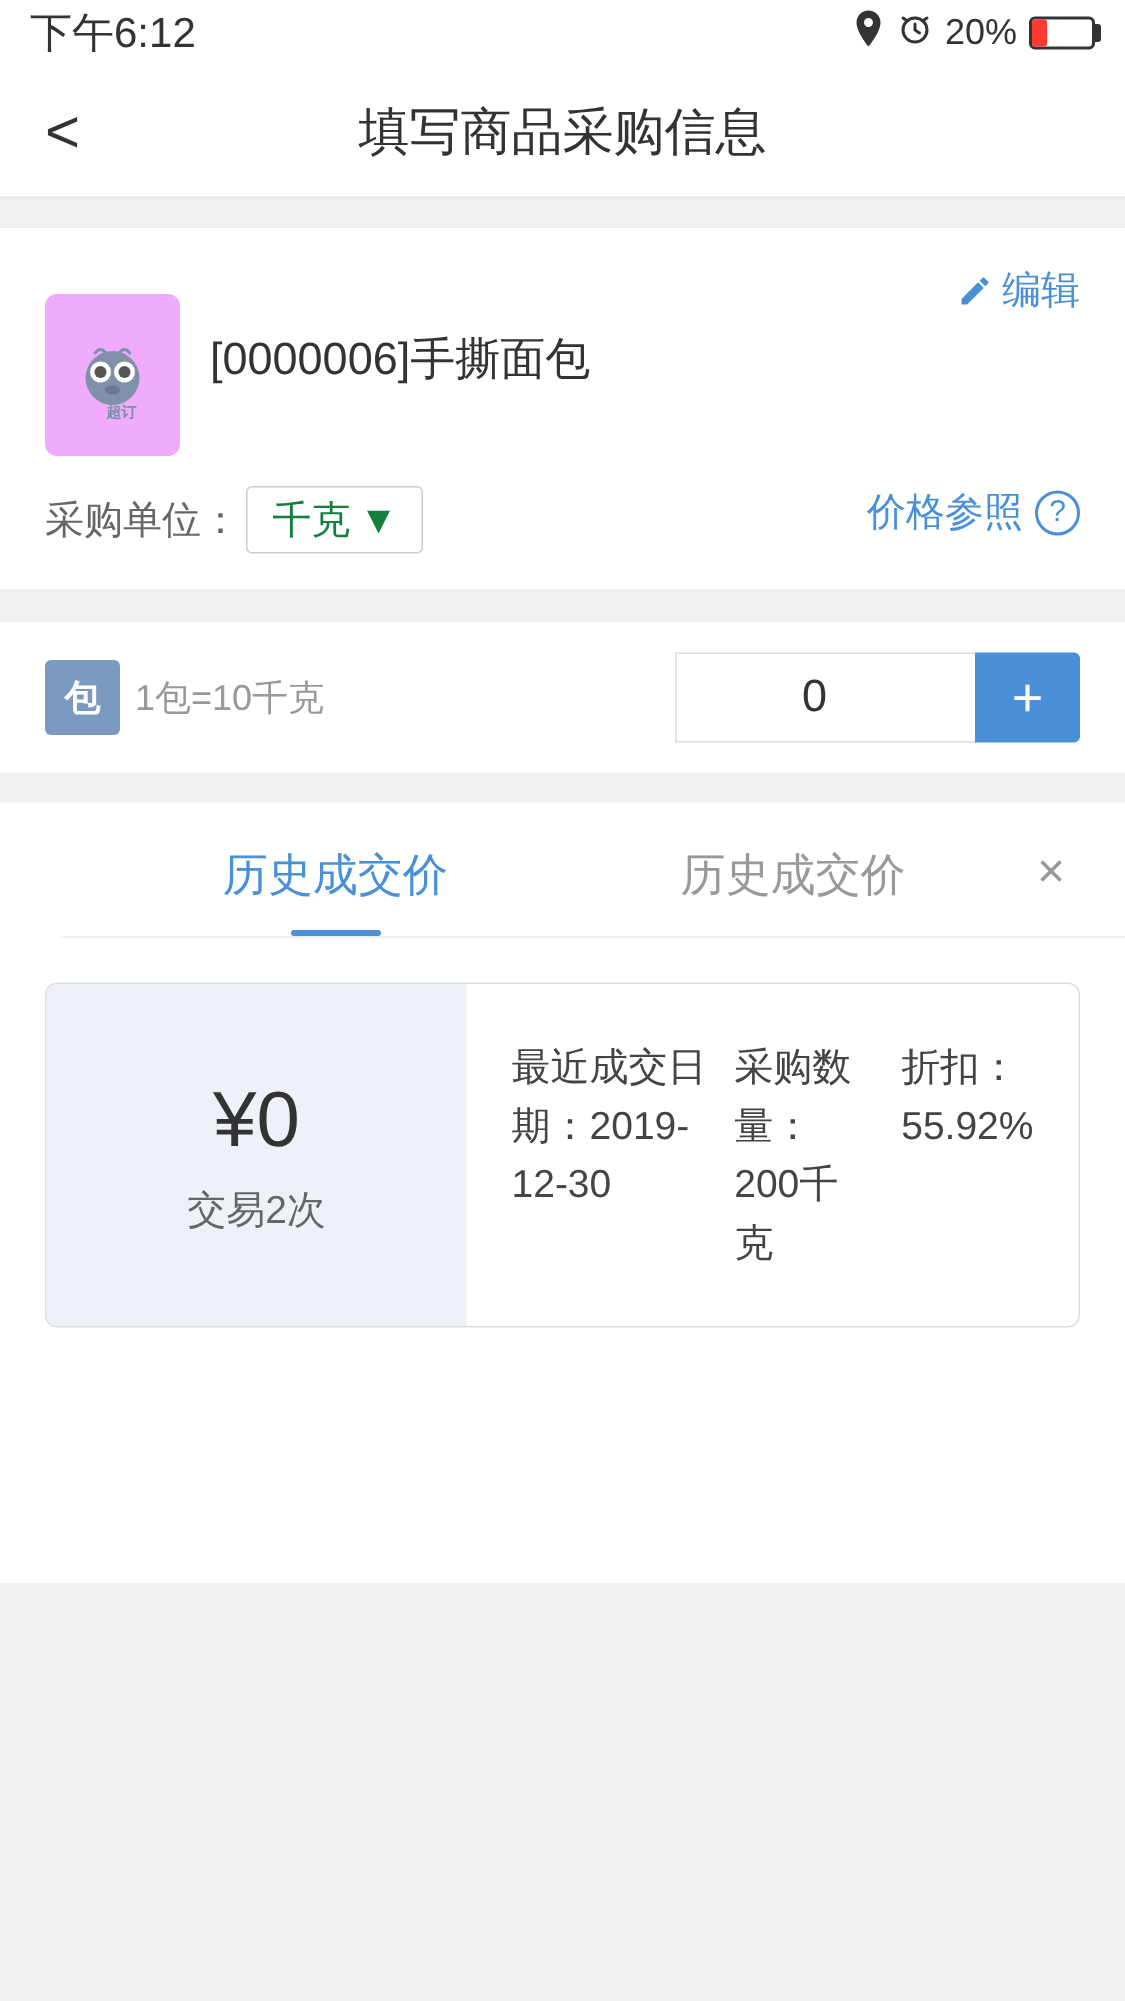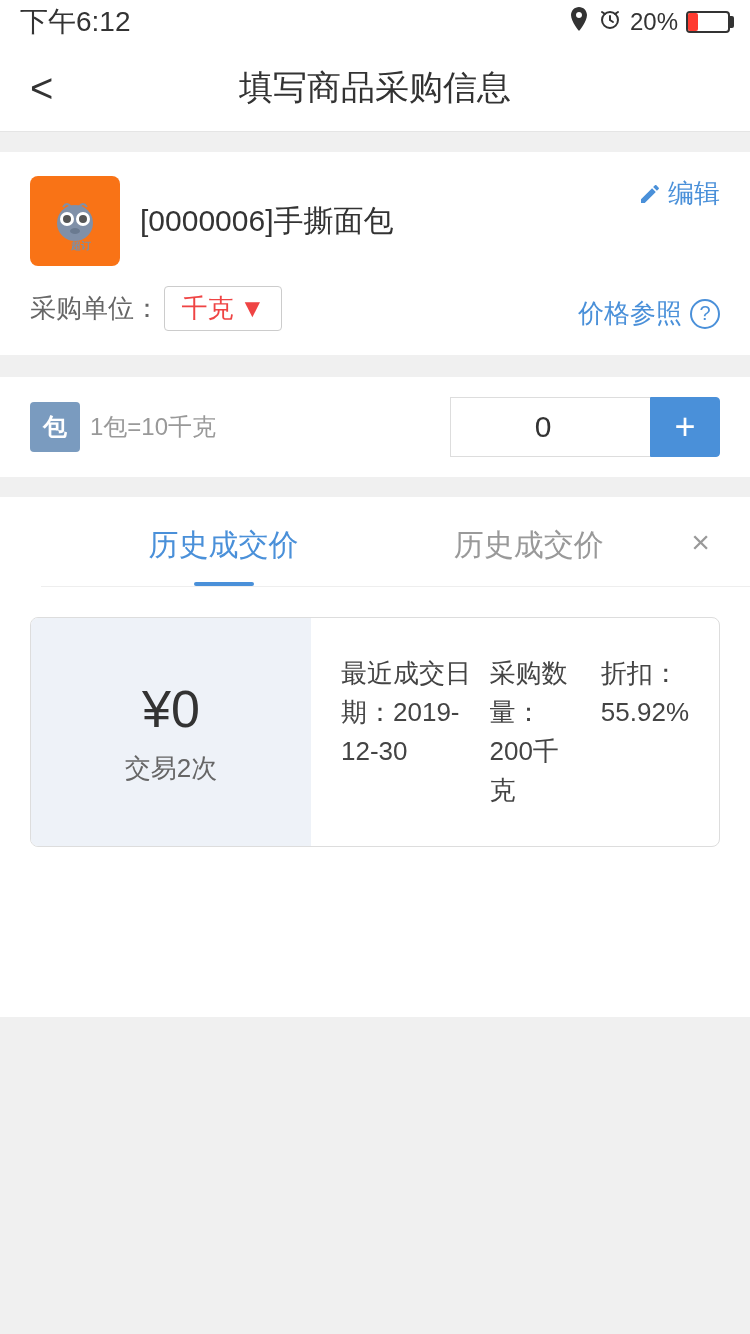--- a/index.html
+++ b/index.html
@@ -86,27 +86,28 @@
       align-items: flex-start;
       justify-content: space-between;
     }
     .product-left {
       display: flex;
       align-items: center;
       gap: 20px;
     }
     .product-thumbnail {
       width: 90px;
-      height: 90px;
-      background: #f97316;
+      height: 108px;
+      background: #f0abfc;
       border-radius: 8px;
       display: flex;
       align-items: center;
       justify-content: center;
       flex-shrink: 0;
+      margin-top: 20px;
     }
     .owl-icon {
       width: 60px;
       height: 60px;
       position: relative;
     }
     .product-name {
       font-size: 30px;
       font-weight: 500;
       color: #333;
@@ -117,35 +118,35 @@
       align-items: center;
       gap: 6px;
       color: #4a90d9;
       font-size: 26px;
       cursor: pointer;
       flex-shrink: 0;
     }
     .product-meta {
       margin-top: 20px;
       display: flex;
-      align-items: flex-end;
+      align-items: flex-start;
       justify-content: space-between;
     }
     .unit-label {
       font-size: 26px;
       color: #666;
     }
     .unit-select {
       display: inline-flex;
       align-items: center;
       border: 1px solid #ccc;
       border-radius: 4px;
       padding: 4px 16px;
       font-size: 26px;
-      color: #ef4444;
+      color: #15803d;
       background: #fff;
       gap: 6px;
       cursor: pointer;
     }
     .price-ref {
       display: flex;
       align-items: center;
       gap: 8px;
       color: #4a90d9;
       font-size: 26px;

